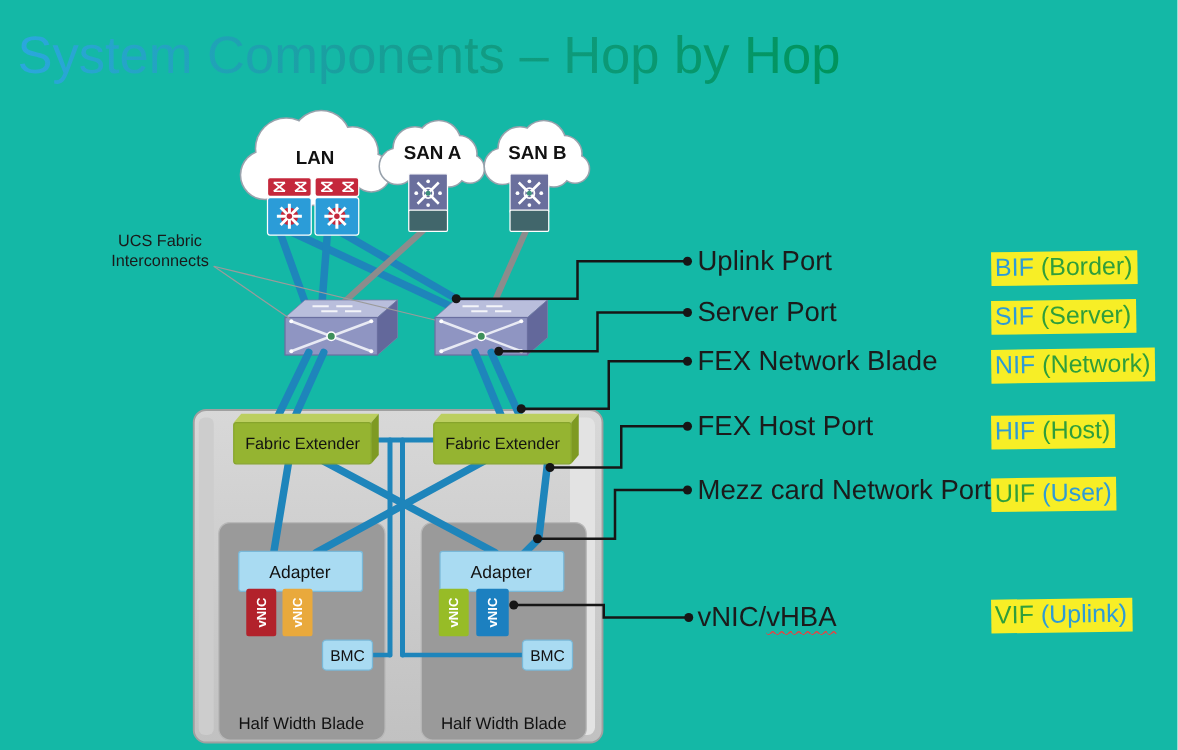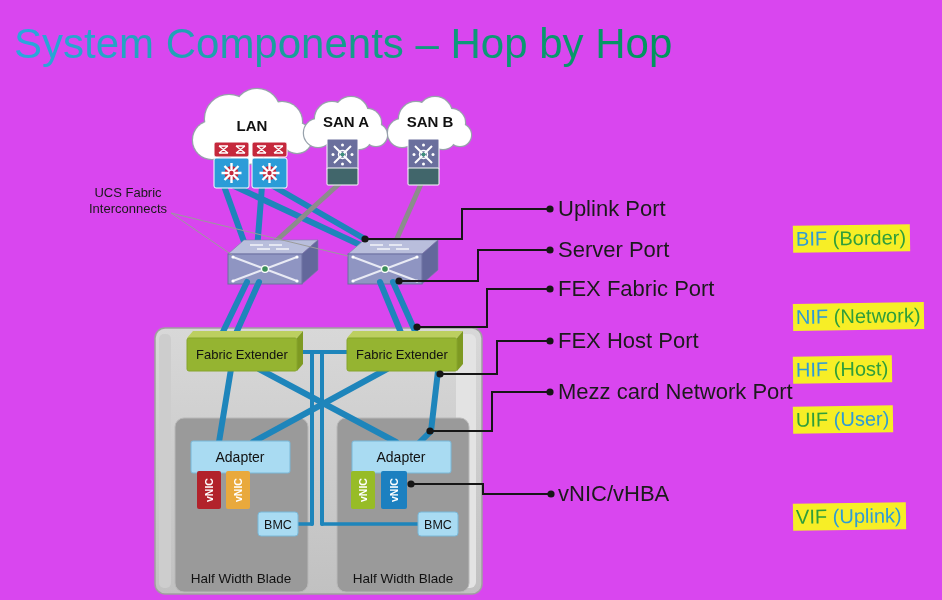--- a/index.html
+++ b/index.html
@@ -1,25 +1,25 @@
 <!DOCTYPE html>
 <html><head>
 <meta charset="utf-8">
 <style>
   html,body { margin:0; padding:0; background:#fff; }
-  .stage { position:relative; width:942px; height:600px; background:#d946ef; overflow:hidden;
+  .stage { position:relative; width:942px; height:600px; background:#14b8a6; overflow:hidden;
            font-family:"Liberation Sans", sans-serif; }
   svg.diagram { position:absolute; inset:0; }
   svg text { font-family:"Liberation Sans", sans-serif; }
 
   .port-label { position:absolute; left:558px; font-size:22px; line-height:18px; color:#1b1b1b; white-space:nowrap; }
-  .wavy { text-decoration-style:wavy; text-decoration-color:#e24444;
+  .wavy { text-decoration:underline; text-decoration-style:wavy; text-decoration-color:#e24444;
           text-decoration-thickness:1px; text-underline-offset:3px; }
 
-  .if-label { position:absolute; left:793px; font-size:20px; line-height:24px; white-space:nowrap;margin-top:24px; }
+  .if-label { position:absolute; left:793px; font-size:20px; line-height:24px; white-space:nowrap; }
   .if-label .hl { display:inline-block; background:#F7EE26; padding:1px 4px 2px 3px; transform:rotate(-0.8deg); }
   .c-blue  { color:#2E9BD6; }
   .c-green { color:#2F9E3B; }
 </style>
 </head>
 <body>
 
 <div class="stage">
 
 <svg class="diagram" viewBox="0 0 942 600">
@@ -262,35 +262,38 @@
   </g>
 </svg>
 
 <div class="port-label" style="top:200px">
   <span>Uplink Port</span>
 </div>
 <div class="port-label" style="top:241px">
   <span>Server Port</span>
 </div>
 <div class="port-label" style="top:280px">
-  <span>FEX Fabric Port</span>
+  <span>FEX Network Blade</span>
 </div>
 <div class="port-label" style="top:332px">
   <span>FEX Host Port</span>
 </div>
 <div class="port-label" style="top:383px">
   <span>Mezz card Network Port</span>
 </div>
 <div class="port-label" style="top:485px">
   <span>vNIC/</span><span class="wavy">vHBA</span>
 </div>
 
 <div class="if-label" style="top:201px">
   <span class="hl"><span class="c-blue">BIF</span> <span class="c-green">(Border)</span></span>
 </div>
+<div class="if-label" style="top:240px">
+  <span class="hl"><span class="c-blue">SIF</span> <span class="c-green">(Server)</span></span>
+</div>
 <div class="if-label" style="top:279px">
   <span class="hl"><span class="c-blue">NIF</span> <span class="c-green">(Network)</span></span>
 </div>
 <div class="if-label" style="top:332px">
   <span class="hl"><span class="c-blue">HIF</span> <span class="c-green">(Host)</span></span>
 </div>
 <div class="if-label" style="top:382px">
   <span class="hl"><span class="c-green">UIF</span> <span class="c-blue">(User)</span></span>
 </div>
 <div class="if-label" style="top:479px">

